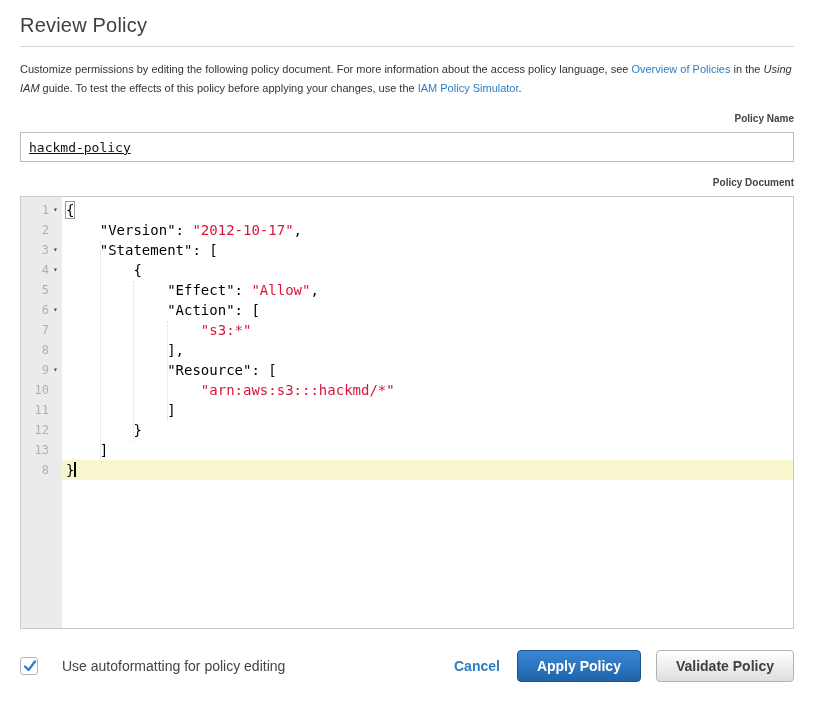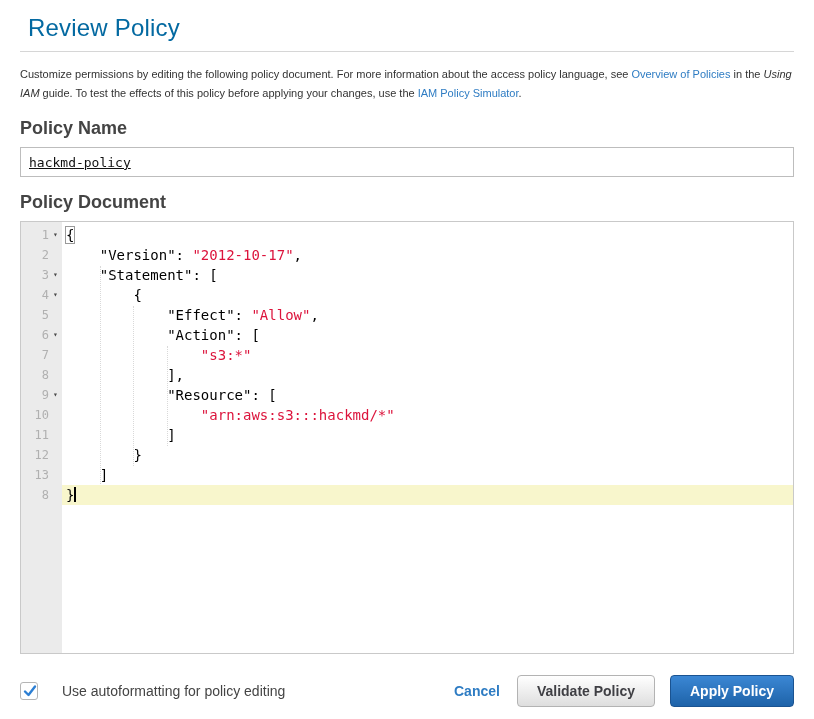--- a/index.html
+++ b/index.html
@@ -9,25 +9,24 @@
   *{box-sizing:border-box;margin:0;padding:0;}
   html,body{width:814px;height:719px;}
   body{
     background:#ffffff;
     font-family:"Liberation Sans", sans-serif;
     color:#333;
     padding:14px 20px 0 20px;
     overflow:hidden;
   }
   .page-title{
-    font-size:24px;
+    font-size:20px;
     font-weight:400;
-    color:#0369a1;
+    color:#404040;
     letter-spacing:0.2px;
-    margin-left:8px;
   }
   .title-divider{
     border:none;
     border-top:1px solid #d6d6d6;
     margin-top:9px;
   }
   .intro{
     margin-top:13px;
     font-size:11px;
     line-height:19px;
@@ -35,23 +34,24 @@
     max-width:774px;
   }
   .intro a{
     color:var(--link);
     text-decoration:none;
     cursor:pointer;
   }
   .field-label{
     margin-top:15px;
     margin-bottom:8px;
-    font-size:18px;
+    font-size:10px;
     font-weight:bold;
     color:#444;
+    text-align:right;
   }
   .policy-name-input{
     width:100%;
     height:30px;
     border:1px solid #bdbdbd;
     padding:0 8px;
     font-family:"DejaVu Sans Mono", monospace;
     font-size:13px;
     color:#111;
     background:#fff;
@@ -310,19 +310,19 @@
   <div class="footer-left">
     <div class="checkbox checked">
       <svg width="16" height="16" viewBox="0 0 16 16">
         <polyline points="3,8.5 6.5,12 13,3.5" fill="none" stroke="#2d7fd3" stroke-width="2.4" stroke-linecap="round" stroke-linejoin="round"></polyline>
       </svg>
     </div>
     <span class="autoformat-label">Use autoformatting for policy editing</span>
   </div>
   <div class="actions">
     <a href="#" class="cancel-link">Cancel</a>
+    <button class="btn btn-primary">Apply Policy</button>
     <button class="btn btn-default">Validate Policy</button>
-    <button class="btn btn-primary">Apply Policy</button>
   </div>
 </div>
 
 
 
 
 </body></html>

